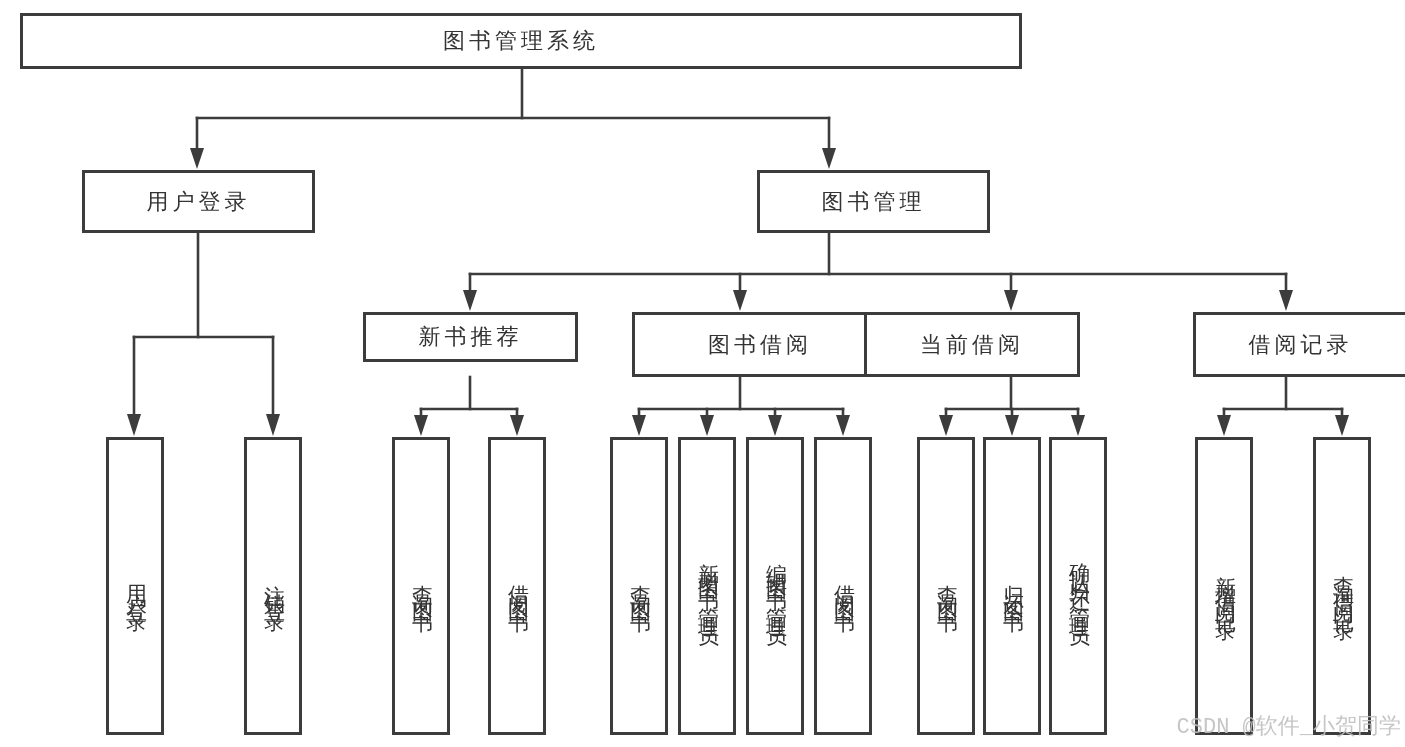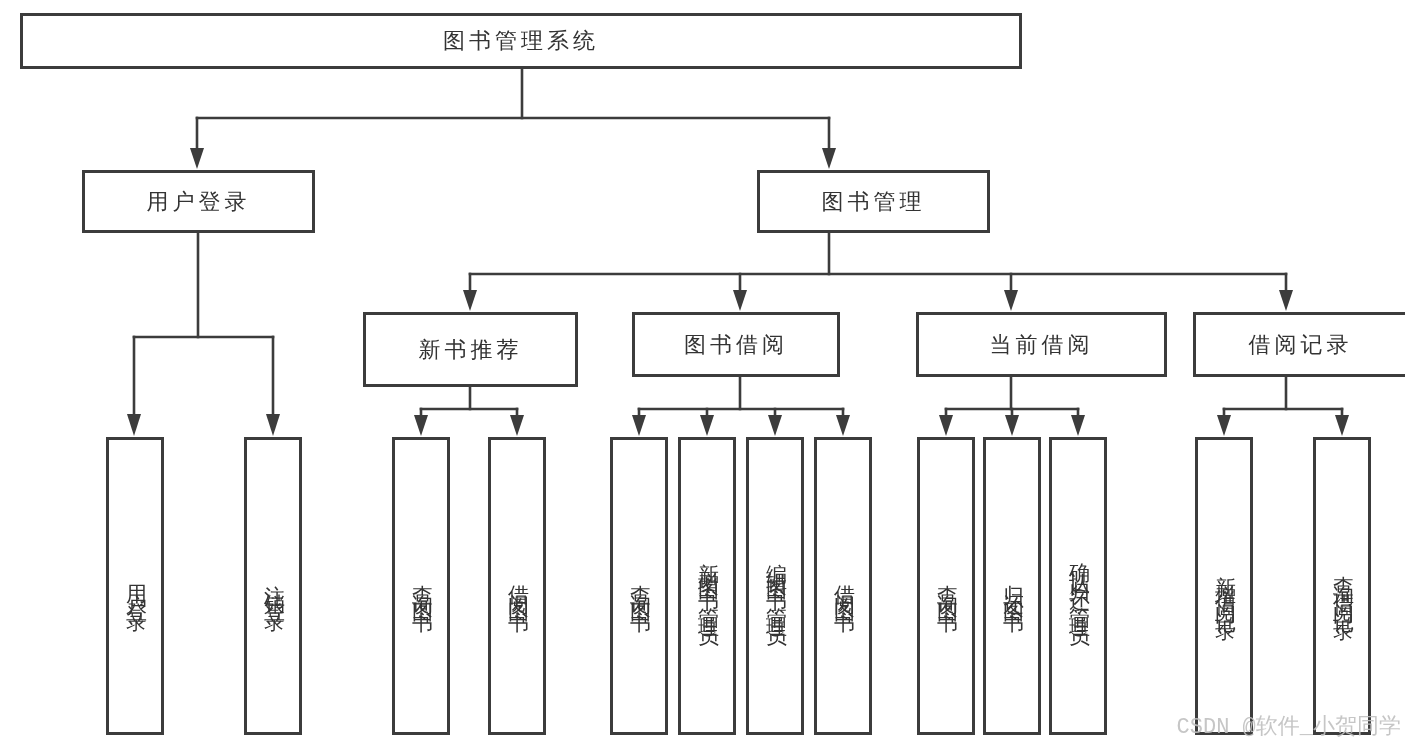--- a/index.html
+++ b/index.html
@@ -44,23 +44,23 @@
     text-orientation: mixed;
     font-size: 21px;
     letter-spacing: 9px;
     line-height: 1;
     white-space: nowrap;
   }
   
   #node-root          { left: 20px;   top: 13px;  width: 1002px; height: 56px; }
   #node-user-login    { left: 82px;   top: 170px; width: 233px;  height: 63px; }
   #node-book-mgmt     { left: 713px;  top: 170px; width: 233px;  height: 63px; margin-left: 44px; }
-  #node-new-rec       { left: 363px;  top: 312px; width: 215px;  height: 75px; }
-  #node-borrow        { left: 632px;  top: 312px; width: 208px;  height: 65px; }
-  #node-current       { left: 916px;  top: 312px; width: 251px;  height: 65px; }
+  #node-new-rec       { left: 363px;  top: 312px; width: 215px;  height: 50px; }
+  #node-borrow        { left: 632px;  top: 312px; width: 256px;  height: 65px; }
+  #node-current       { left: 864px;  top: 312px; width: 216px;  height: 65px; }
   #node-record        { left: 1179px; top: 312px; width: 215px;  height: 65px; margin-left: 14px; }
   .leaf { top: 437px; width: 58px; height: 298px; }
   #leaf-login         { left: 106px; }
   #leaf-logout        { left: 244px; }
   #leaf-query1        { left: 392px; }
   #leaf-borrow1       { left: 488px; }
   #leaf-query2        { left: 610px; }
   #leaf-add-book      { left: 678px; }
   #leaf-edit-book     { left: 746px; }
   #leaf-borrow2       { left: 814px; }

